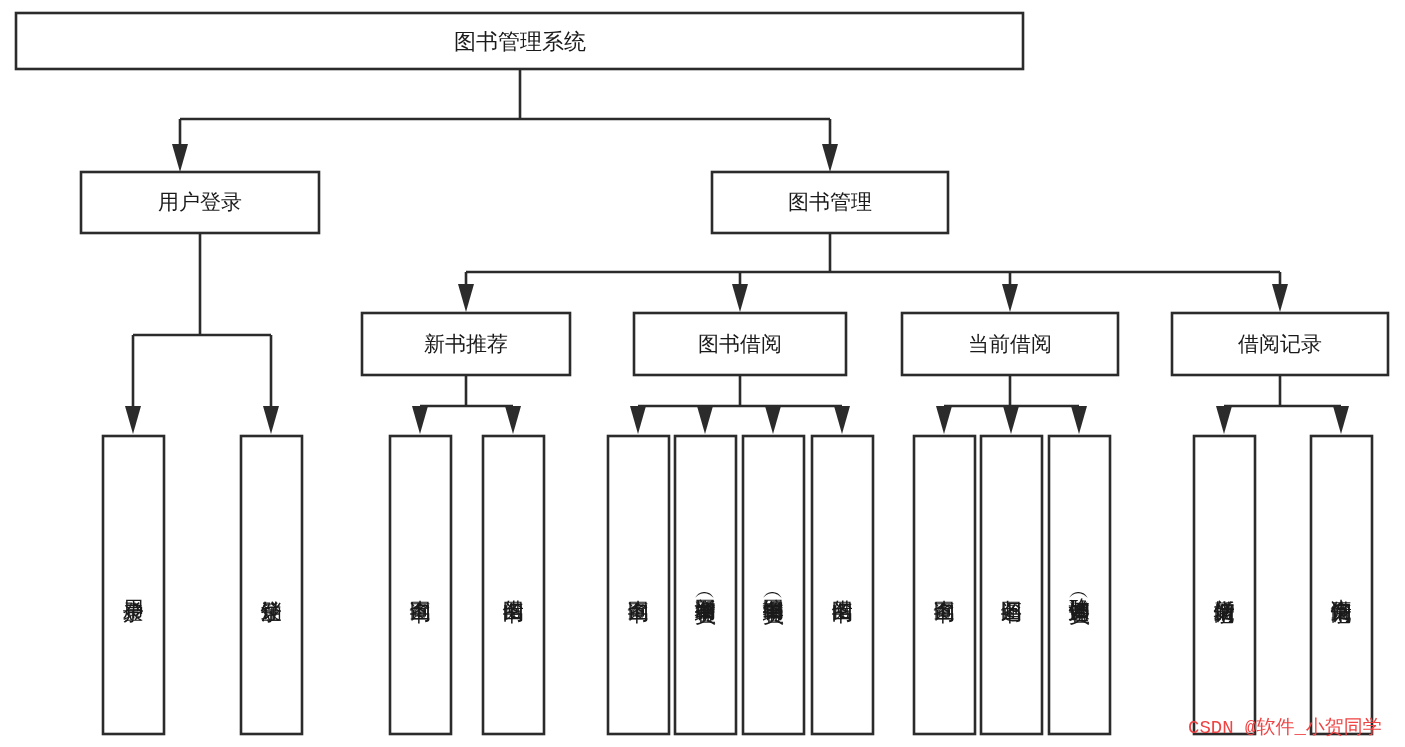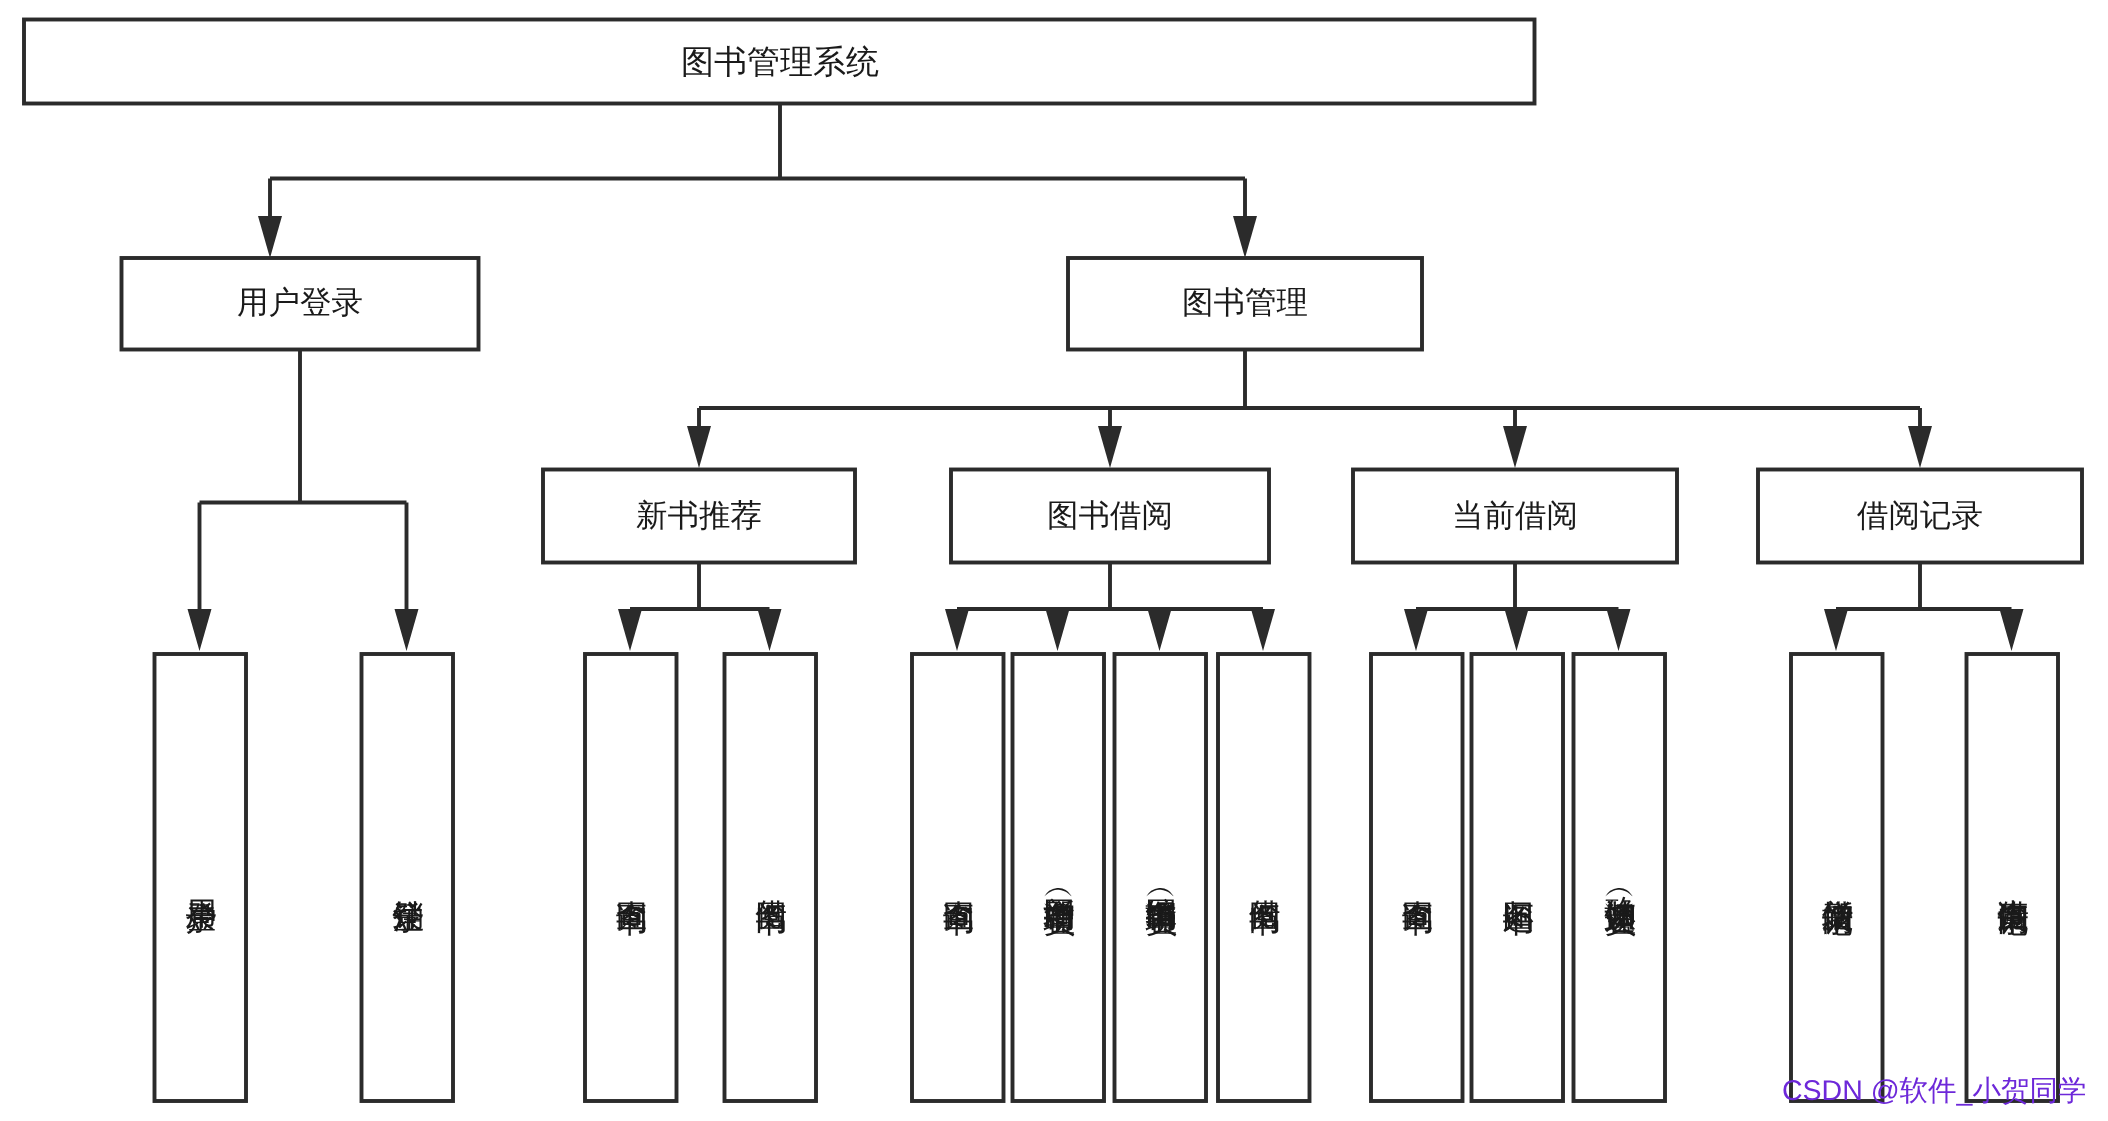--- a/index.html
+++ b/index.html
@@ -66,23 +66,23 @@
     letter-spacing: 1px;
     display: flex;
     align-items: center;
     justify-content: center;
     text-align: center;
     white-space: nowrap;
     pointer-events: none;
   }
   .watermark {
     position: absolute;
-    font-family: Liberation Sans, sans-serif;
+    font-family: Liberation Mono, monospace;
     font-size: 19px;
-    color: #6d28d9;
+    color: #ef4444;
     white-space: nowrap;
     left: 1188px;
     top: 714px;
   }
 </style>
 </head>
 <body>
 
 <div id="diagram-root">
 

